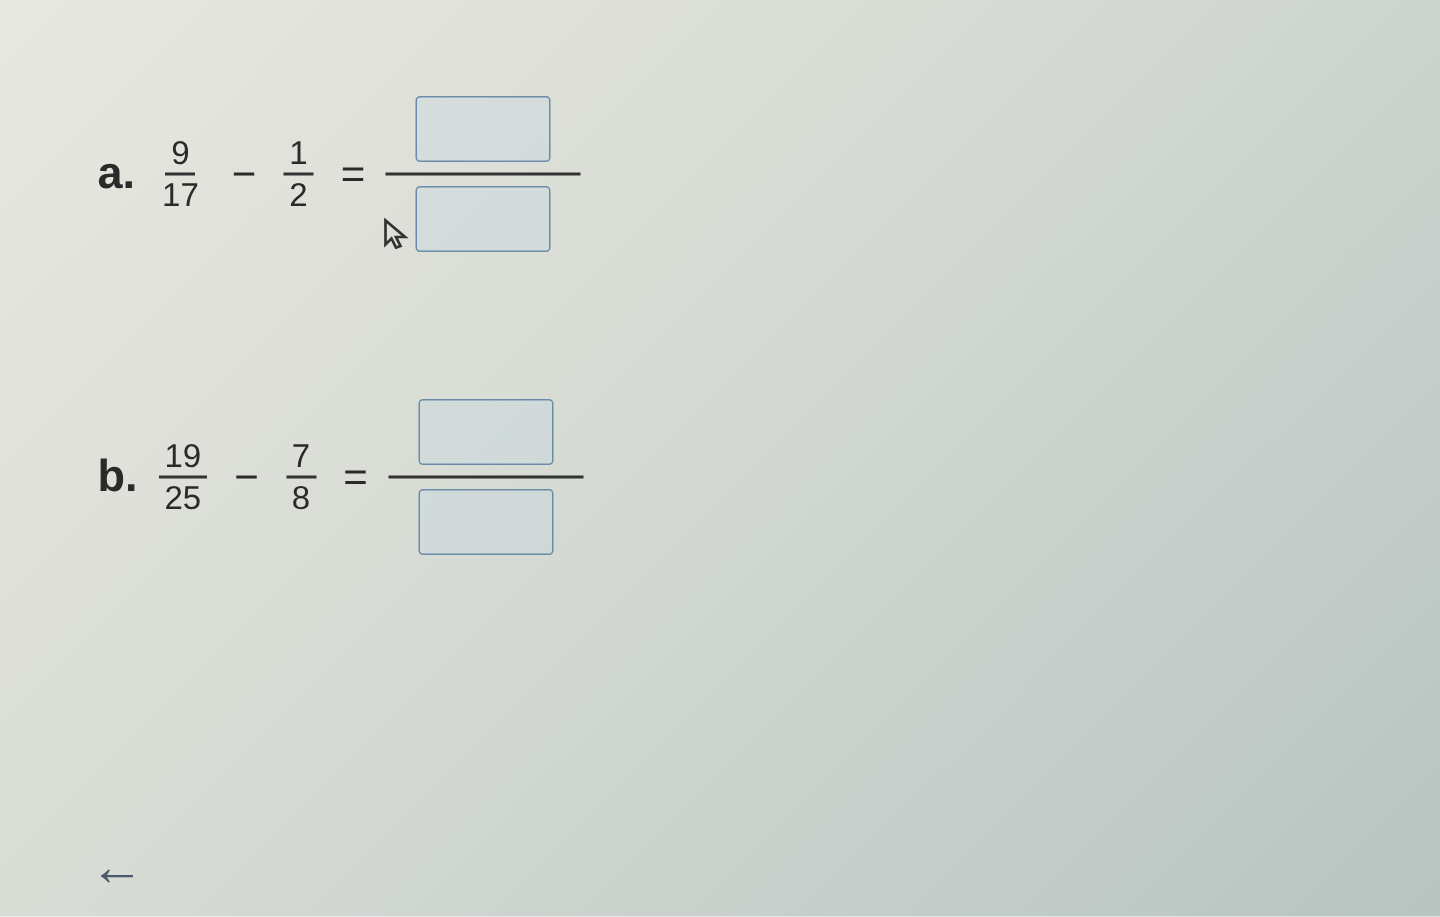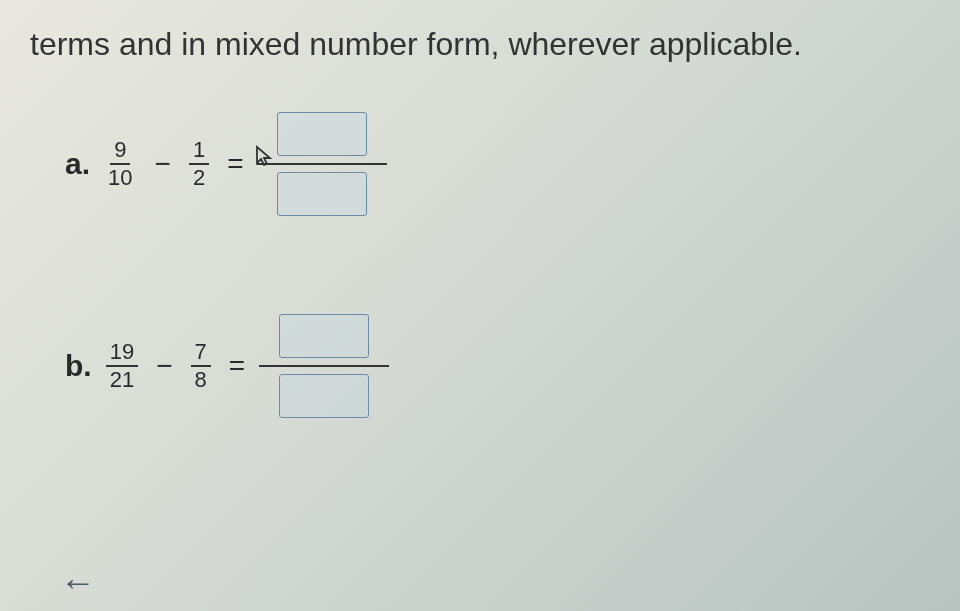--- a/index.html
+++ b/index.html
@@ -93,55 +93,54 @@
       bottom: 12px;
       left: 60px;
       font-size: 36px;
       color: #4a5a6a;
     }
   </style>
 </head>
 <body>
 
 <div class="instructions">
-  <div>terms and in mixed number form, wherever applicable.</div>
 </div>
 
 <div class="cursor">
   <svg width="20" height="24" viewBox="0 0 20 24">
     <path d="M2 2 L2 18 L6 14 L9 20 L12 19 L9 13 L15 13 Z" fill="none" stroke="#333" stroke-width="1.8"></path>
   </svg>
 </div>
 
 <div class="problems">
 
   <div class="problem">
     <span class="problem-label">a.</span>
     <span class="fraction">
       <span class="num">9</span>
-      <span class="den">10</span>
+      <span class="den">17</span>
     </span>
     <span class="minus">−</span>
     <span class="fraction">
       <span class="num">1</span>
       <span class="den">2</span>
     </span>
     <span class="equals">=</span>
     <span class="answer-fraction">
       <div class="answer-box"></div>
       <div class="answer-line"></div>
       <div class="answer-box"></div>
     </span>
   </div>
 
   <div class="problem">
     <span class="problem-label">b.</span>
     <span class="fraction">
       <span class="num">19</span>
-      <span class="den">21</span>
+      <span class="den">25</span>
     </span>
     <span class="minus">−</span>
     <span class="fraction">
       <span class="num">7</span>
       <span class="den">8</span>
     </span>
     <span class="equals">=</span>
     <span class="answer-fraction">
       <div class="answer-box"></div>
       <div class="answer-line"></div>

